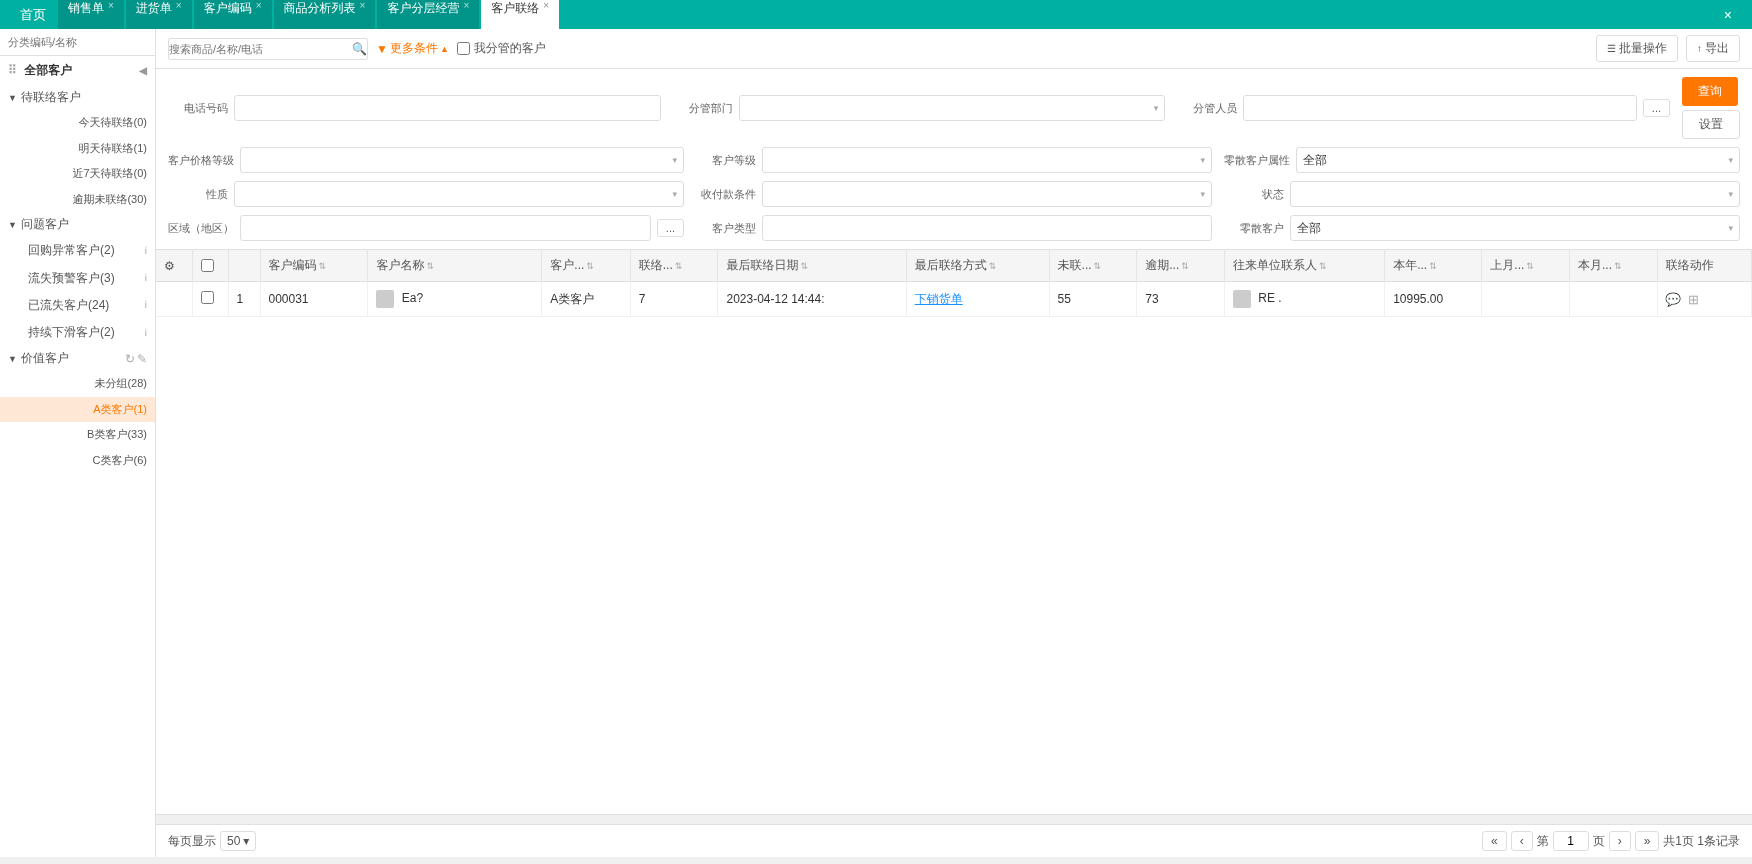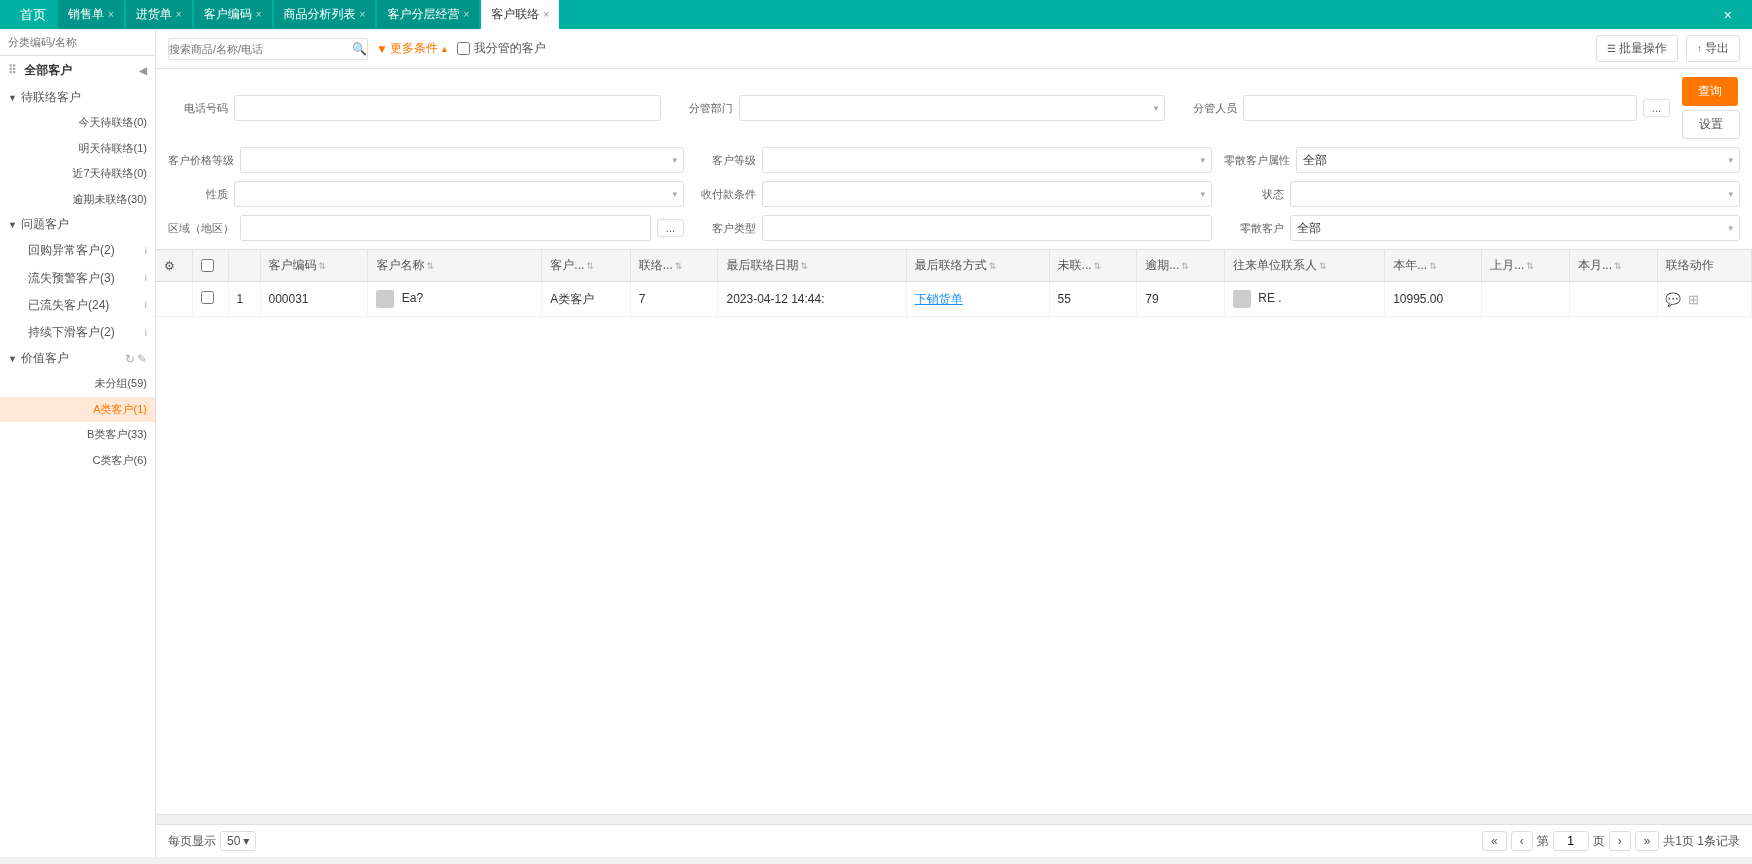--- a/index.html
+++ b/index.html
@@ -18,21 +18,20 @@
       padding: 0 12px;
       height: 100%;
       display: flex;
       align-items: center;
       font-size: 13px;
       cursor: pointer;
       white-space: nowrap;
     }
     .top-nav .nav-tab {
       display: flex;
-      align-items: center;
       padding: 0 10px;
       height: 100%;
       background: rgba(0,0,0,0.15);
       margin-right: 2px;
       cursor: pointer;
       white-space: nowrap;
       font-size: 12px;
       gap: 4px;
     }
     .top-nav .nav-tab.active {
@@ -471,21 +470,21 @@
     </div>
 
     <div class="sidebar-value-group">
       <span class="arrow">▼</span>
       <span>价值客户</span>
       <div class="icons">
         <span style="cursor:pointer;">↻</span>
         <span style="cursor:pointer;">✎</span>
       </div>
     </div>
-    <div class="sidebar-item">未分组(59)</div>
+    <div class="sidebar-item">未分组(28)</div>
     <div class="sidebar-item active">A类客户(1)</div>
     <div class="sidebar-item">B类客户(33)</div>
     <div class="sidebar-item">C类客户(6)</div>
   </div>
 
   <div class="content-area">
 
     <div class="filter-bar">
       <div class="filter-search">
         <input type="text" style="border: none; outline: none; font-size: 11px; color: rgb(153, 153, 153); flex: 1 1 0%;" placeholder="搜索商品/名称/电话">
@@ -731,21 +730,21 @@
             <td>
               <span>2023-04-12 14:44:</span>
             </td>
             <td>
               <span class="link-text">下销货单</span>
             </td>
             <td>
               <span>55</span>
             </td>
             <td>
-              <span>79</span>
+              <span>73</span>
             </td>
             <td>
               <span style="display:inline-block;width:18px;height:18px;background:#ccc;border-radius:2px;margin-right:4px;vertical-align:middle;"></span>
               <span>RE .</span>
             </td>
             <td>
               <span>10995.00</span>
             </td>
             <td>
               <span></span>

